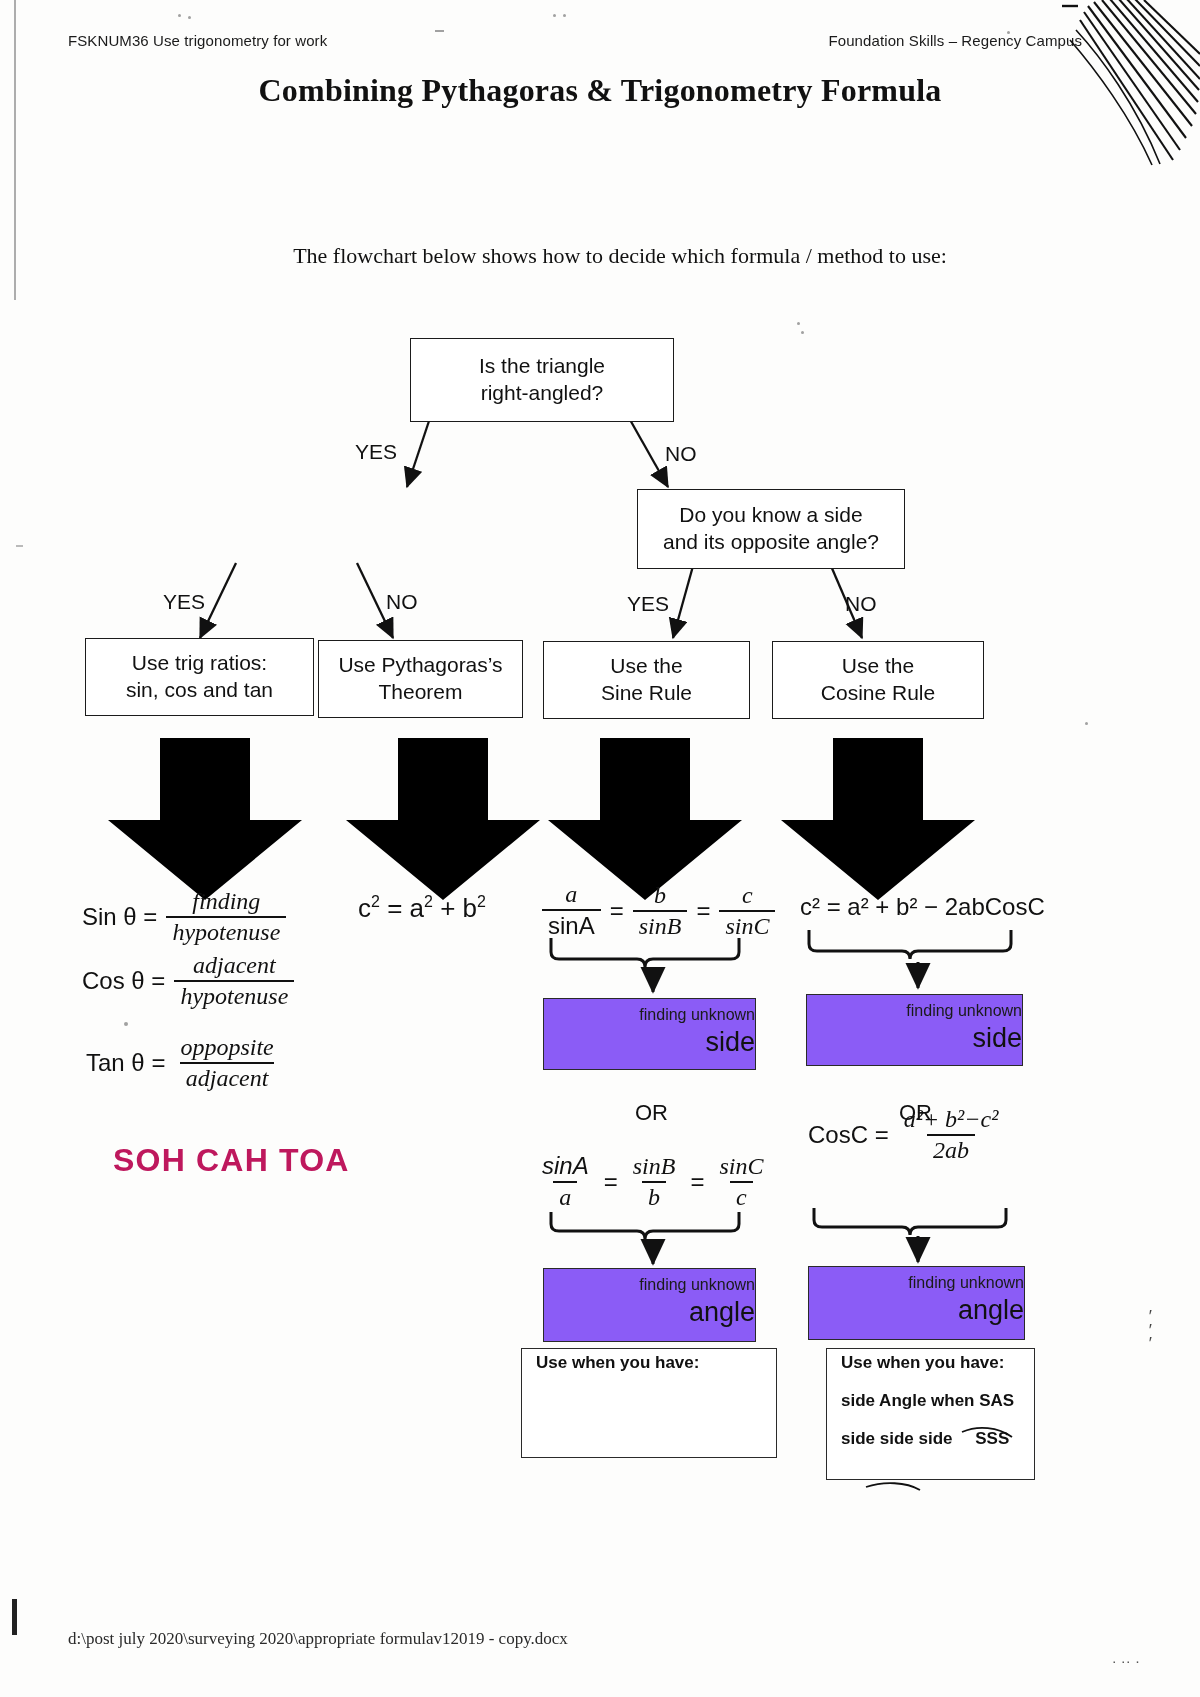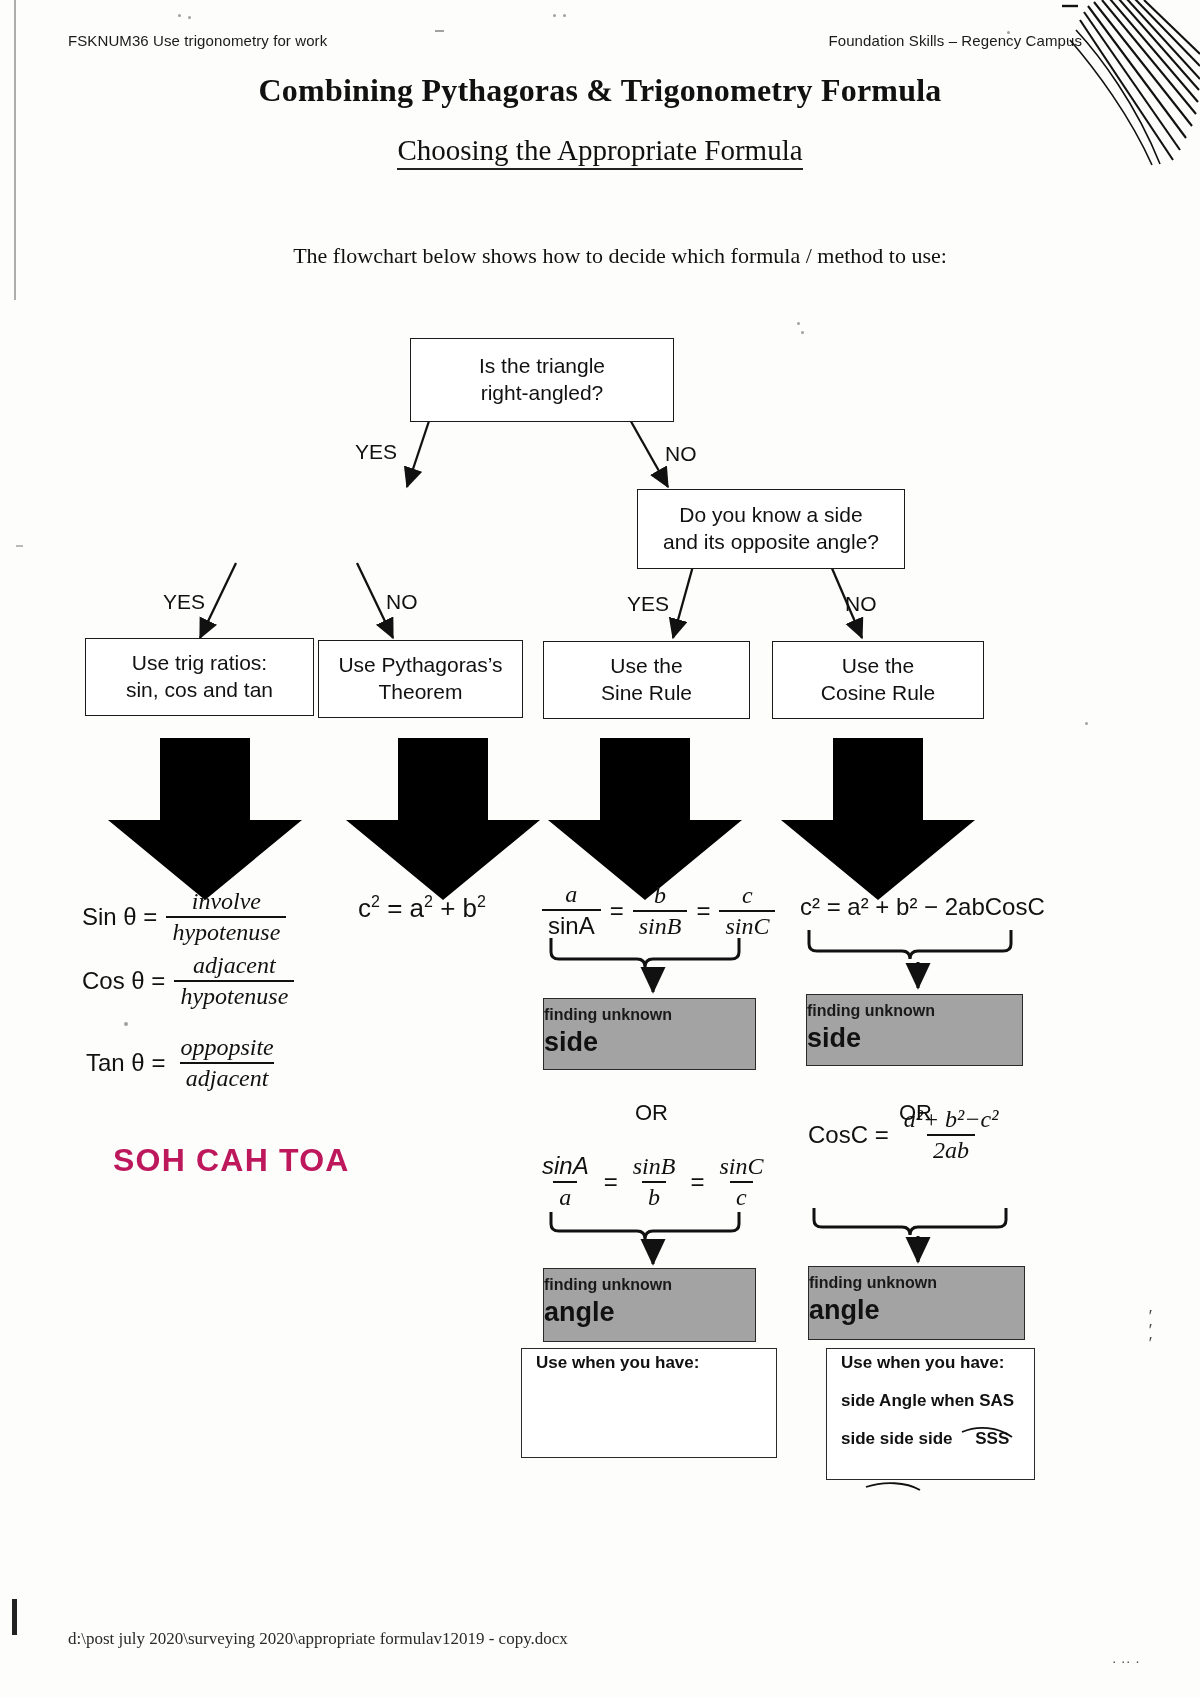--- a/index.html
+++ b/index.html
@@ -44,22 +44,22 @@
   .frac{display:inline-flex;flex-direction:column;align-items:center;vertical-align:middle;
         font-family:"Liberation Serif", serif;font-style:italic;}
   .frac .num{padding:0 6px 1px 6px;}
   .frac .den{padding:1px 6px 0 6px;border-top:2px solid #111;}
   .eqrow{display:inline-flex;align-items:center;gap:9px;}
   .plain{font-family:"Liberation Sans", sans-serif;font-style:normal;}
 
   .soh{position:absolute;font-family:Liberation Sans, sans-serif;font-weight:bold;
        font-size:32px;letter-spacing:1.2px;color:#be185d;}
 
-  .rbox{position:absolute;border:1.5px solid #2a2a2a;background:#a3a3a3;text-align:left;
-        font-family:"Liberation Sans", sans-serif;font-weight:bold;}
+  .rbox{position:absolute;border:1.5px solid #2a2a2a;background:#8b5cf6;text-align:right;
+        font-family:"Liberation Sans", sans-serif;}
   .rbox .small{font-size:16px;padding-top:7px;color:#1a1a1a;}
   .rbox .big{font-size:27px;padding-top:3px;color:#111;}
 
   .orlbl{position:absolute;font-family:"Liberation Sans", sans-serif;font-size:22px;color:#111;}
 
   .ubox{position:absolute;border:1.5px solid #2a2a2a;background:#fff;
         font-family:"Liberation Sans", sans-serif;font-size:17px;font-weight:bold;color:#111;}
   .ubox div{padding:4px 0 4px 14px;}
 
   .footer{position:absolute;left:68px;bottom:48px;font-family:"Liberation Serif", serif;
@@ -106,21 +106,20 @@
         <path d="M48 10 L146 142"></path>
         <path d="M44 16 L140 154"></path>
       <path d="M40 24 L133 164"></path>
       <path d="M36 34 C60 60, 96 108, 120 168" stroke-width="1.6"></path>
       <path d="M30 44 C56 74, 90 120, 112 169" stroke-width="1.6"></path>
       <path d="M22 10 L38 10" stroke-width="2.4"></path>
     </g>
   </svg>
 
   <div class="title">Combining Pythagoras &amp; Trigonometry Formula</div>
-  <div class="subtitle"><span>Choosing the Appropriate Formula</span></div>
   <div class="intro">The flowchart below shows how to decide which formula / method to use:</div>
 
   <svg class="arrows">
     <defs>
       <marker id="ah" markerWidth="11" markerHeight="11" refX="8.4" refY="4.2" orient="auto">
         <path d="M0,0 L9,4.2 L0,8.4 Z" fill="#111"></path>
       </marker>
     </defs>
     <g stroke="#111" stroke-width="2.3" fill="none" marker-end="url(#ah)">
       <path d="M430,418 L407,487"></path>
@@ -168,21 +167,21 @@
       <path d="M398,738 h90 v82 h52 L443,900 L346,820 h52 z"></path>
       <path d="M600,738 h90 v82 h52 L645,900 L548,820 h52 z"></path>
       <path d="M833,738 h90 v82 h52 L878,900 L781,820 h52 z"></path>
     </g>
   </svg>
 
   <div class="fml" style="left:82px;top:888px;">
     <span class="eqrow">
       <span>Sin θ =</span>
       <span class="frac">
-        <span class="num">involve</span>
+        <span class="num">finding</span>
         <span class="den">hypotenuse</span>
       </span>
     </span>
   </div>
 
   <div class="fml" style="left:82px;top:952px;text-align:right;">
     <span class="eqrow">
       <span>Cos θ =</span>
       <span class="frac">
         <span class="num">adjacent</span>

